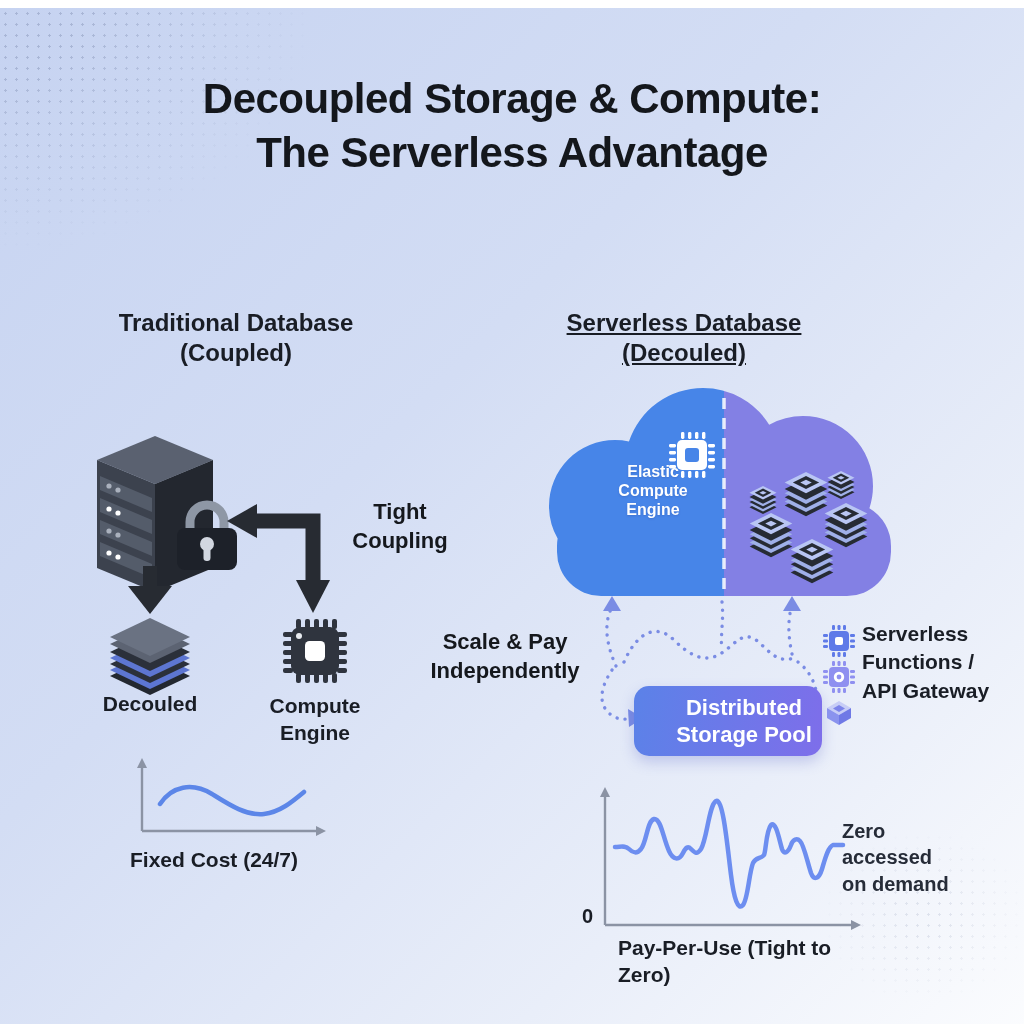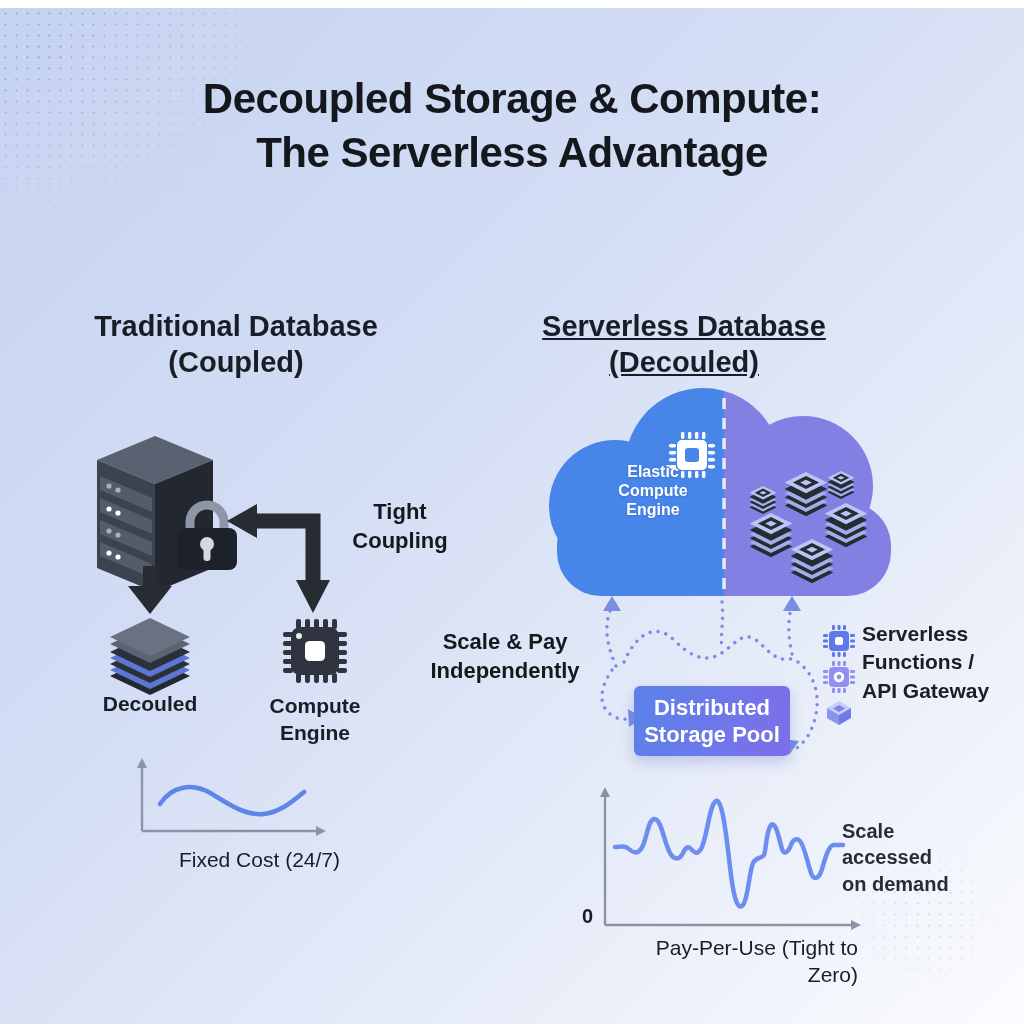--- a/index.html
+++ b/index.html
@@ -19,39 +19,40 @@
     -webkit-mask-image:radial-gradient(ellipse at top left,#000 20%,transparent 72%);
     mask-image:radial-gradient(ellipse at top left,#000 20%,transparent 72%);}
   .dots-br{right:0;bottom:30px;width:200px;height:170px;opacity:.5;
     -webkit-mask-image:radial-gradient(ellipse at center,#000 10%,transparent 75%);
     mask-image:radial-gradient(ellipse at center,#000 10%,transparent 75%);}
   .title{
     left:0; right:0; top:64px; text-align:center;
     font-size:42px; font-weight:bold; line-height:1.28; letter-spacing:-.5px; color:#14171c;
   }
   .col-heading{
-    width:320px; text-align:center; font-size:29px; font-weight:bold; line-height:1.25; color:#191d25;
+    width:320px; text-align:center; font-size:24px; font-weight:bold; line-height:1.25; color:#191d25;
   }
   .label{font-weight:bold; color:#191d25;}
   .cloud-label{
     left:557px; top:454px; width:192px; text-align:center; color:#ffffff;
     font-size:16px; font-weight:bold; line-height:1.2; text-shadow:0 1px 2px rgba(40,60,140,.25);
   }
   .pool-box{
-    left:634px; top:678px; width:156px; height:70px; border-radius:6px;
+    left:634px; top:678px; width:156px; height:70px; border-radius:15px;
     background:linear-gradient(100deg,#5b82e8 0%,#7e6eea 100%);
     display:flex; align-items:center; justify-content:center; text-align:center;
     color:#fff; font-size:22px; font-weight:bold; line-height:1.25;
     box-shadow:0 6px 14px rgba(90,100,200,.28);
+    padding-left:32px;
   }
   .scale-pay{left:398px; top:620px; width:214px; text-align:center; font-size:22px; font-weight:bold; line-height:1.3;}
   .tight-coupling{left:338px; top:490px; width:124px; text-align:center; font-size:22px; font-weight:bold; line-height:1.3;}
   .serverless-label{left:862px; top:612px; width:150px; font-size:21px; font-weight:bold; line-height:1.35; color:#1a1e26;}
   .data-accessed{left:842px; top:810px; width:130px; font-size:20px; font-weight:600; line-height:1.32; color:#262c38;}
-  .chart-caption{text-align:right; font-size:21px; font-weight:normal; line-height:1.3; color:#191d25;}
+  .chart-caption{text-align:left; font-size:21px; font-weight:bold; line-height:1.3; color:#191d25;}
   .zero-label{left:582px; top:897px; font-size:20px; font-weight:bold; color:#191d25;}
   svg{display:block;}
 </style>
 </head>
 <body>
 
 <div class="canvas">
 
   <div class="dots dots-tl"></div>
   <div class="dots dots-br"></div>
@@ -289,17 +290,17 @@
   <svg class="abs" style="left:585px; top:775px;" width="290" height="152" viewBox="0 0 290 152">
     <line x1="20" y1="12" x2="20" y2="142" stroke="#8b93a4" stroke-width="2.4"></line>
     <polygon points="20,4 15,14 25,14" fill="#8b93a4"></polygon>
     <line x1="20" y1="142" x2="268" y2="142" stroke="#8b93a4" stroke-width="2.4"></line>
     <polygon points="276,142 266,137 266,147" fill="#8b93a4"></polygon>
     <path d="M30 64 C36 64, 40 62, 44 66 C48 70, 52 71, 56 66 C62 58, 62 38, 69 36 C76 35, 78 55, 84 68 C88 77, 94 78, 98 70 C101 64, 103 63, 106 66 C110 70, 112 72, 116 66 C122 56, 124 22, 131 18 C138 15, 142 60, 146 92 C149 116, 153 128, 158 122 C163 116, 164 90, 168 80 C171 74, 176 76, 179 72 C181 68, 181 48, 186 42 C191 38, 194 56, 197 66 C199 72, 203 70, 206 62 C208 56, 212 55, 215 58 C219 62, 222 78, 226 90 C229 98, 234 96, 237 86 C240 76, 243 64, 248 62 L258 62" stroke="#6d8ef0" stroke-width="4.5" fill="none" stroke-linecap="round" stroke-linejoin="round"></path>
   </svg>
   <div class="abs zero-label">0</div>
   <div class="abs chart-caption" style="left:618px; top:926px; width:240px;">Pay-Per-Use
 (Tight to Zero)</div>
-  <div class="abs data-accessed ml">Scale
+  <div class="abs data-accessed ml">Zero
 accessed
 on demand</div>
 
 </div>
 
 </body></html>

